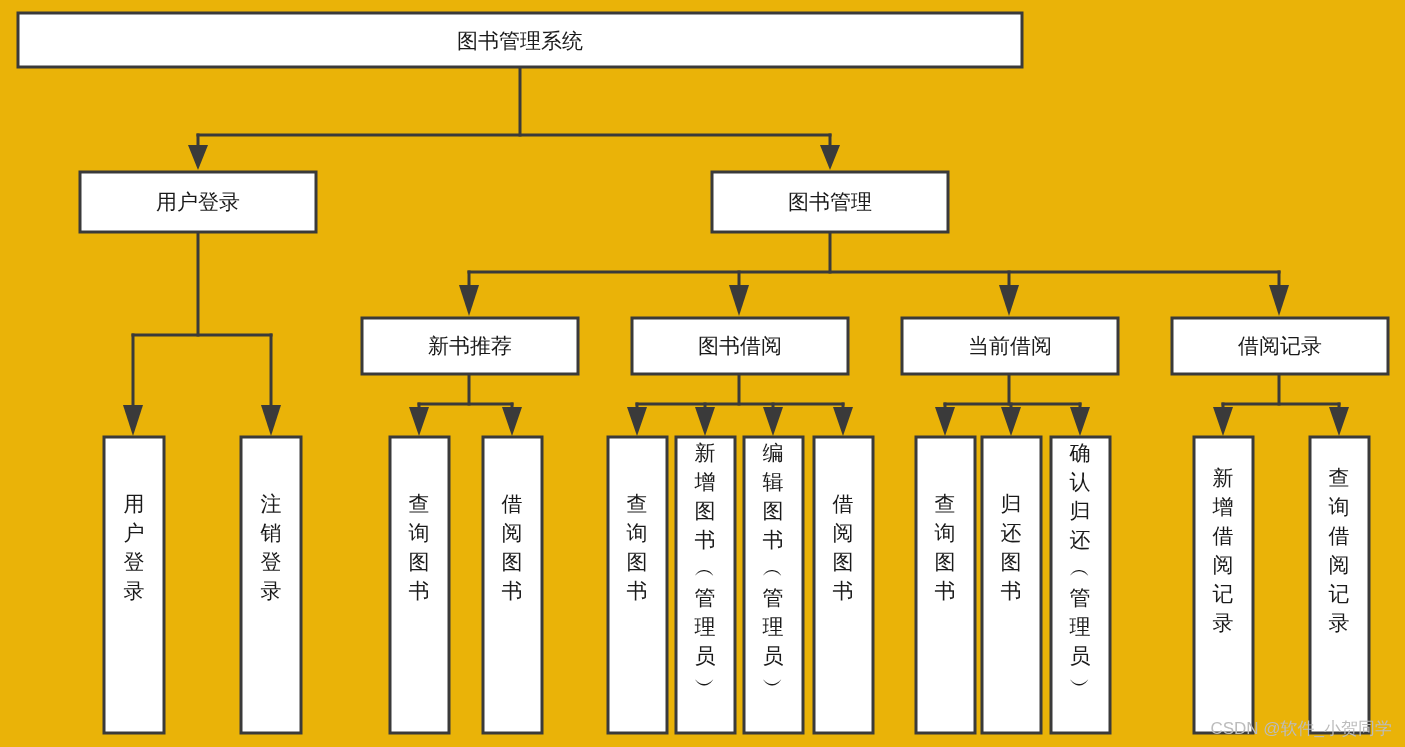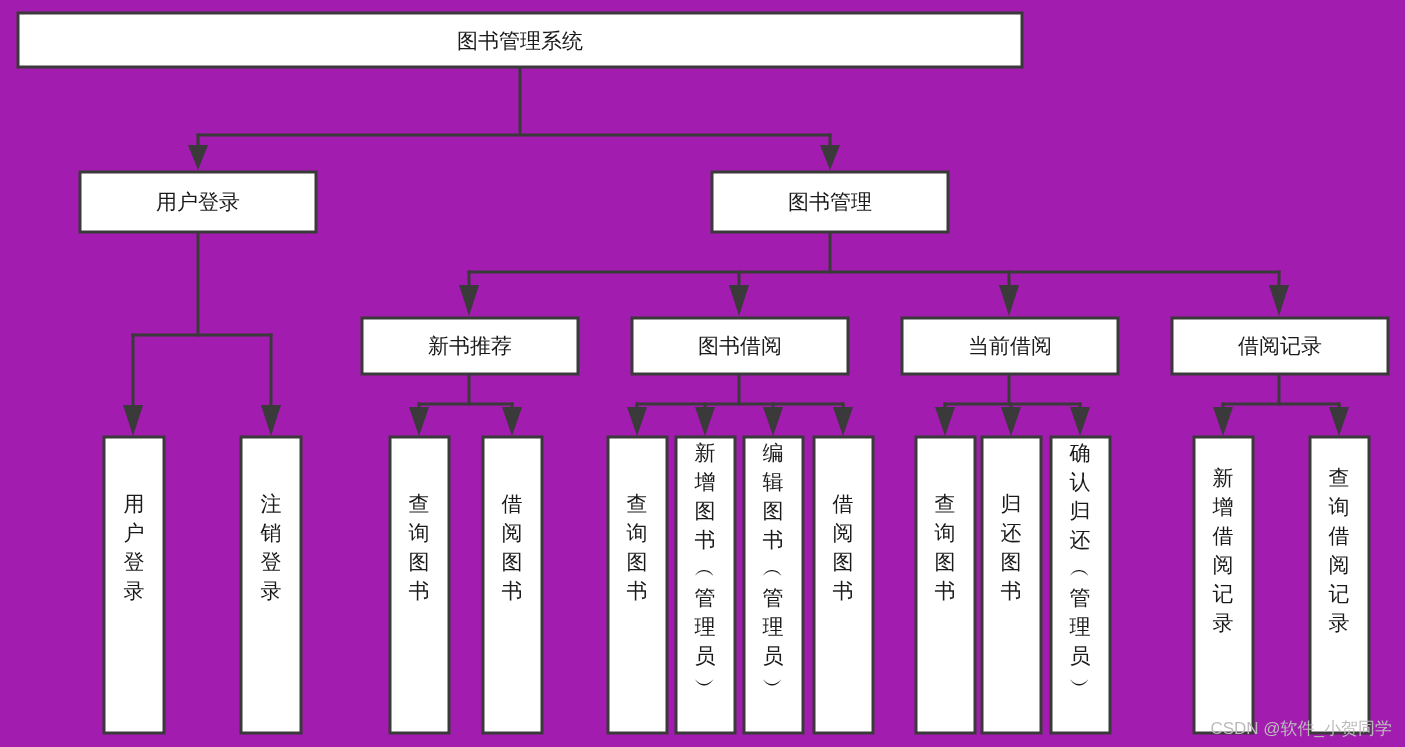--- a/index.html
+++ b/index.html
@@ -8,21 +8,21 @@
     padding: 0;
     background: #ffffff;
   }
   body {
     font-family: "Liberation Sans", "DejaVu Sans", sans-serif;
   }
   #diagram-root {
     position: relative;
     width: 1405px;
     height: 747px;
-    background: #a21caf;
+    background: #eab308;
     overflow: hidden;
   }
   svg#tree-svg {
     position: absolute;
     left: 0;
     top: 0;
     width: 1405px;
     height: 747px;
     display: block;
   }

